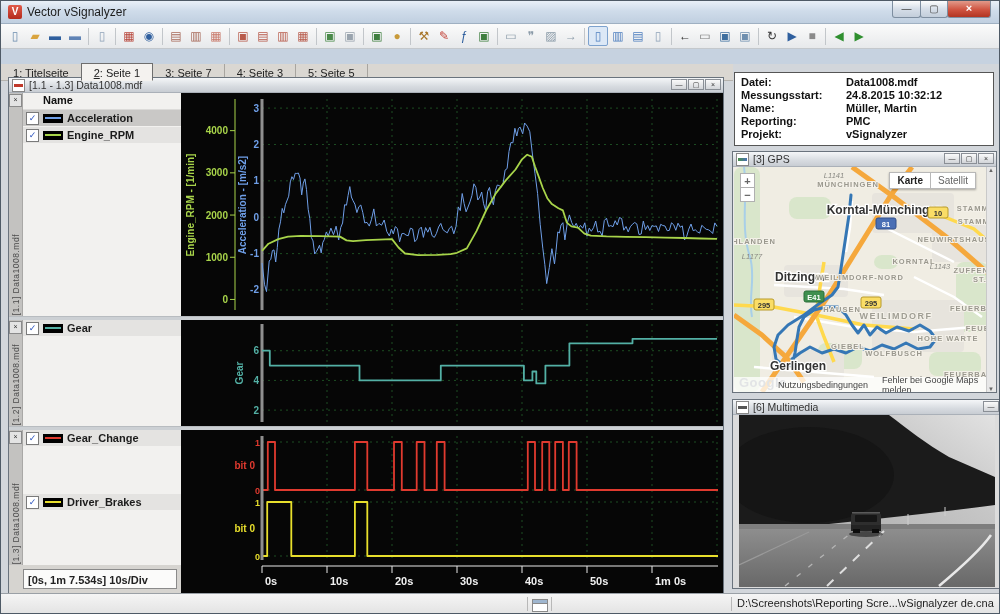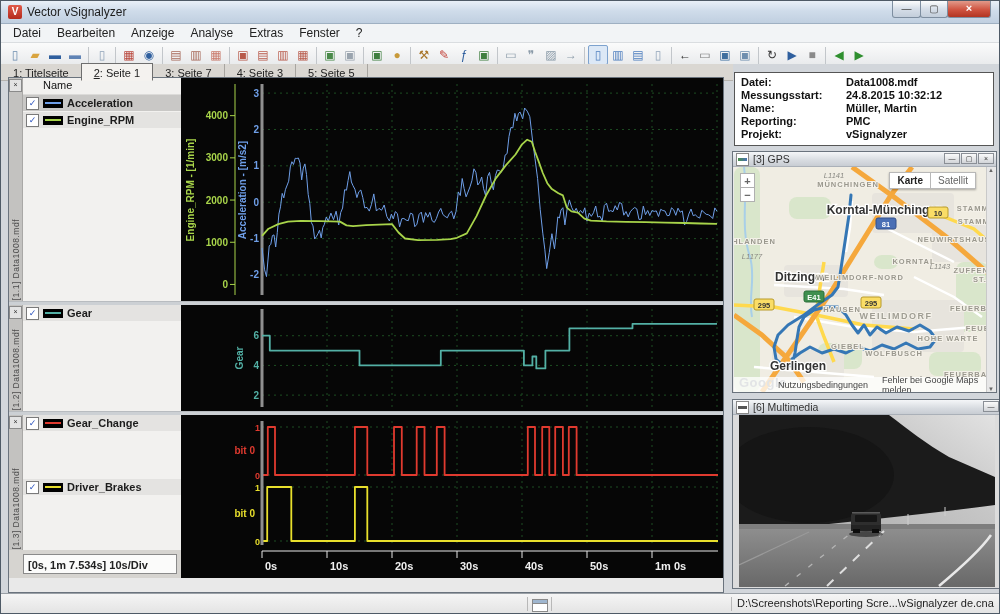--- a/index.html
+++ b/index.html
@@ -45,21 +45,21 @@
   
   .child-body{display:flex;height:500px;background:#e4e2df;}
   .left-col{width:172px;display:flex;flex-direction:column;}
   .chart-col{width:542px;display:flex;flex-direction:column;background:#060606;}
   .splitter{height:4px;background:#ccd0d4;border-top:1px solid #b8bcc0;box-sizing:border-box;}
   .sgroup{display:flex;overflow:hidden;}
   .strip{width:14px;background:#c3c2c0;border-right:1px solid #a9a8a6;display:flex;flex-direction:column;align-items:center;justify-content:space-between;padding:1px 0;box-sizing:border-box;}
   .strip .xbtn{width:11px;height:11px;border:1px solid #8a8a8a;background:#e3e3e3;font-size:7px;line-height:9px;text-align:center;color:#333;}
   .strip .vtext{writing-mode:vertical-rl;transform:rotate(180deg);font-size:8.5px;color:#4c4c4c;letter-spacing:.5px;}
   .panel{flex:1;background:#f2f1ef;overflow:hidden;}
-  .phead{height:15px;font-size:11px;font-weight:normal;color:#111;padding:1px 0 0 20px;border-bottom:1px solid #dcdbd9;}
+  .phead{height:15px;font-size:11px;font-weight:bold;color:#111;padding:1px 0 0 20px;border-bottom:1px solid #dcdbd9;}
   .srow{height:16px;display:flex;align-items:center;gap:4px;padding-left:3px;background:#e4e3e1;margin-bottom:1px;}
   .srow.sel{background:#c9c8c6;}
   .cbx{width:11px;height:11px;border:1px solid #7a7a7a;background:#fff;font-size:9px;line-height:11px;text-align:center;color:#2a52be;}
   .swatch{width:20px;height:9px;background:#000;position:relative;}
   .swatch i{position:absolute;left:2px;right:2px;top:3px;height:2px;}
   .sname{font-size:11px;font-weight:bold;color:#1c1c1c;}
   .bottomrow{display:flex;}
   .brleft{width:172px;background:#d6d4d0;display:flex;align-items:center;}
   .rangebox{margin-left:14px;width:154px;height:20px;background:#fbfbfa;border:1px solid #8a8a8a;
             font-size:11px;font-weight:bold;color:#222;line-height:20px;padding-left:4px;box-sizing:border-box;}
@@ -104,29 +104,20 @@
   <div class="titlebar">
     <div class="appicon">V</div>
     <div class="apptitle">Vector vSignalyzer</div>
     <div class="caps">
       <div class="cap min">—</div>
       <div class="cap max">▢</div>
       <div class="cap close">×</div>
     </div>
   </div>
 
-  <div class="menubar" id="menubar">
-      <div class="menuitem">Datei</div>
-      <div class="menuitem">Bearbeiten</div>
-      <div class="menuitem">Anzeige</div>
-      <div class="menuitem">Analyse</div>
-      <div class="menuitem">Extras</div>
-      <div class="menuitem">Fenster</div>
-      <div class="menuitem">?</div>
-    </div>
 
   <div class="toolbar" id="toolbar">
       <div class="tbtn" style="color: rgb(107, 140, 174);">▯</div>
       <div class="tbtn" style="color: rgb(217, 164, 63);">▰</div>
       <div class="tbtn" style="color: rgb(47, 95, 158);">▬</div>
       <div class="tbtn" style="color: rgb(95, 131, 181);">▬</div>
       <div class="tsep"></div>
       <div class="tbtn" style="color: rgb(143, 163, 184);">▯</div>
       <div class="tsep"></div>
       <div class="tbtn" style="color: rgb(184, 69, 58);">▦</div>
@@ -194,20 +185,31 @@
           <span class="u">4</span>
           <span>: Seite 3</span>
         </div>
         <div class="tab">
           <span class="u">5</span>
           <span>: Seite 5</span>
         </div>
       </div>
 
     <div class="win" style="left:7px;top:13px;width:716px;height:516px;">
+      <div class="wtitle">
+        <span class="wicon">
+            <i style="background:#c0392b;"></i>
+          </span>
+        <span>[1.1 - 1.3] Data1008.mdf</span>
+        <span class="wbtns">
+          <span class="wbtn">—</span>
+          <span class="wbtn">▢</span>
+          <span class="wbtn">×</span>
+        </span>
+      </div>
       <div class="child-body" id="childbody">
           <div class="left-col">
             <div class="sgroup" style="height: 223px;">
               <div class="strip">
                 <div class="xbtn">×</div>
                 <div class="vtext">[1.1] Data1008.mdf</div>
               </div>
               <div class="panel">
                 <div class="phead">Name</div>
                 <div class="srow sel">

